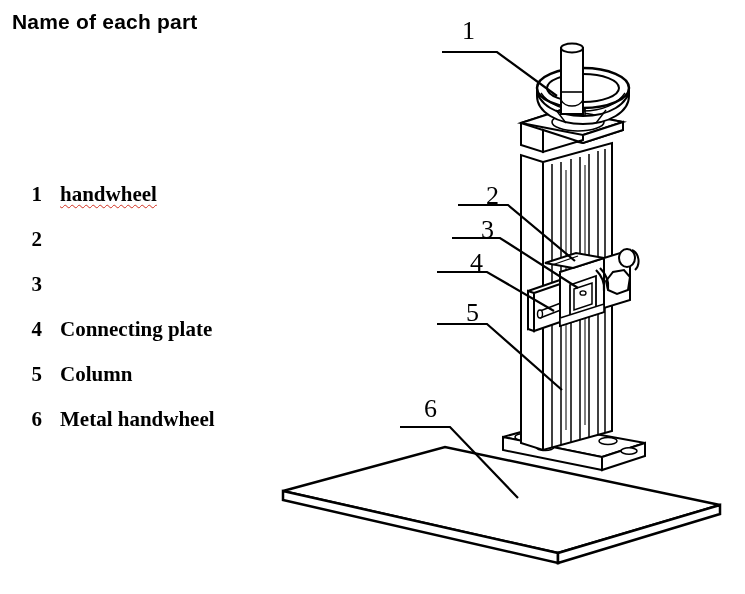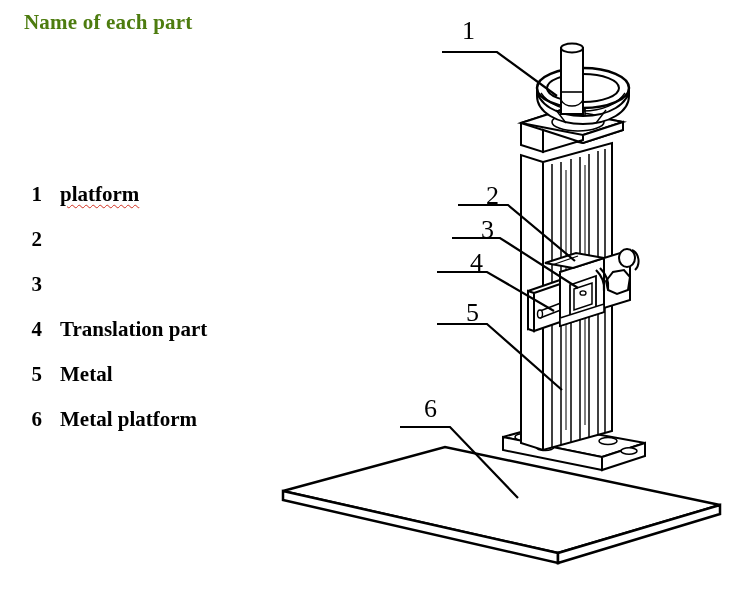--- a/index.html
+++ b/index.html
@@ -10,26 +10,26 @@
   #page {
     position: relative;
     width: 745px;
     height: 594px;
     background: #ffffff;
     overflow: hidden;
     font-family: "Liberation Serif", serif;
   }
   #title {
     position: absolute;
-    left: 24px;
+    left: 12px;
     top: 10px;
-    font-family: Liberation Serif, serif;
+    font-family: Liberation Sans, sans-serif;
     font-weight: bold;
     font-size: 21px;
-    color: #4d7c0f;
+    color: #000000;
     letter-spacing: 0.2px;
     white-space: nowrap;
   }
   #parts-list {
     position: absolute;
     left: 0px;
     top: 182px;
     width: 300px;
   }
   .part-row {
@@ -77,39 +77,39 @@
 </head>
 <body>
 
 <div id="page">
 
   <div id="title">Name of each part</div>
 
   <div id="parts-list">
     <div class="part-row">
       <span class="part-num">1</span>
-      <span class="part-label misspelled">platform</span>
+      <span class="part-label misspelled">handwheel</span>
     </div>
     <div class="part-row">
       <span class="part-num">2</span>
     </div>
     <div class="part-row">
       <span class="part-num">3</span>
     </div>
     <div class="part-row">
       <span class="part-num">4</span>
-      <span class="part-label">Translation part</span>
+      <span class="part-label">Connecting plate</span>
     </div>
     <div class="part-row">
       <span class="part-num">5</span>
-      <span class="part-label">Metal</span>
+      <span class="part-label">Column</span>
     </div>
     <div class="part-row">
       <span class="part-num">6</span>
-      <span class="part-label">Metal platform</span>
+      <span class="part-label">Metal handwheel</span>
     </div>
   </div>
 
   <svg id="drawing" viewBox="0 0 745 594">
     <g fill="none" stroke="#000000" stroke-width="2" stroke-linejoin="miter" stroke-linecap="butt">
 
       <g>
 
         <polygon points="283,491 445,447 720,505 558,553" fill="#ffffff" stroke="#000000" stroke-width="2.5"></polygon>
 

